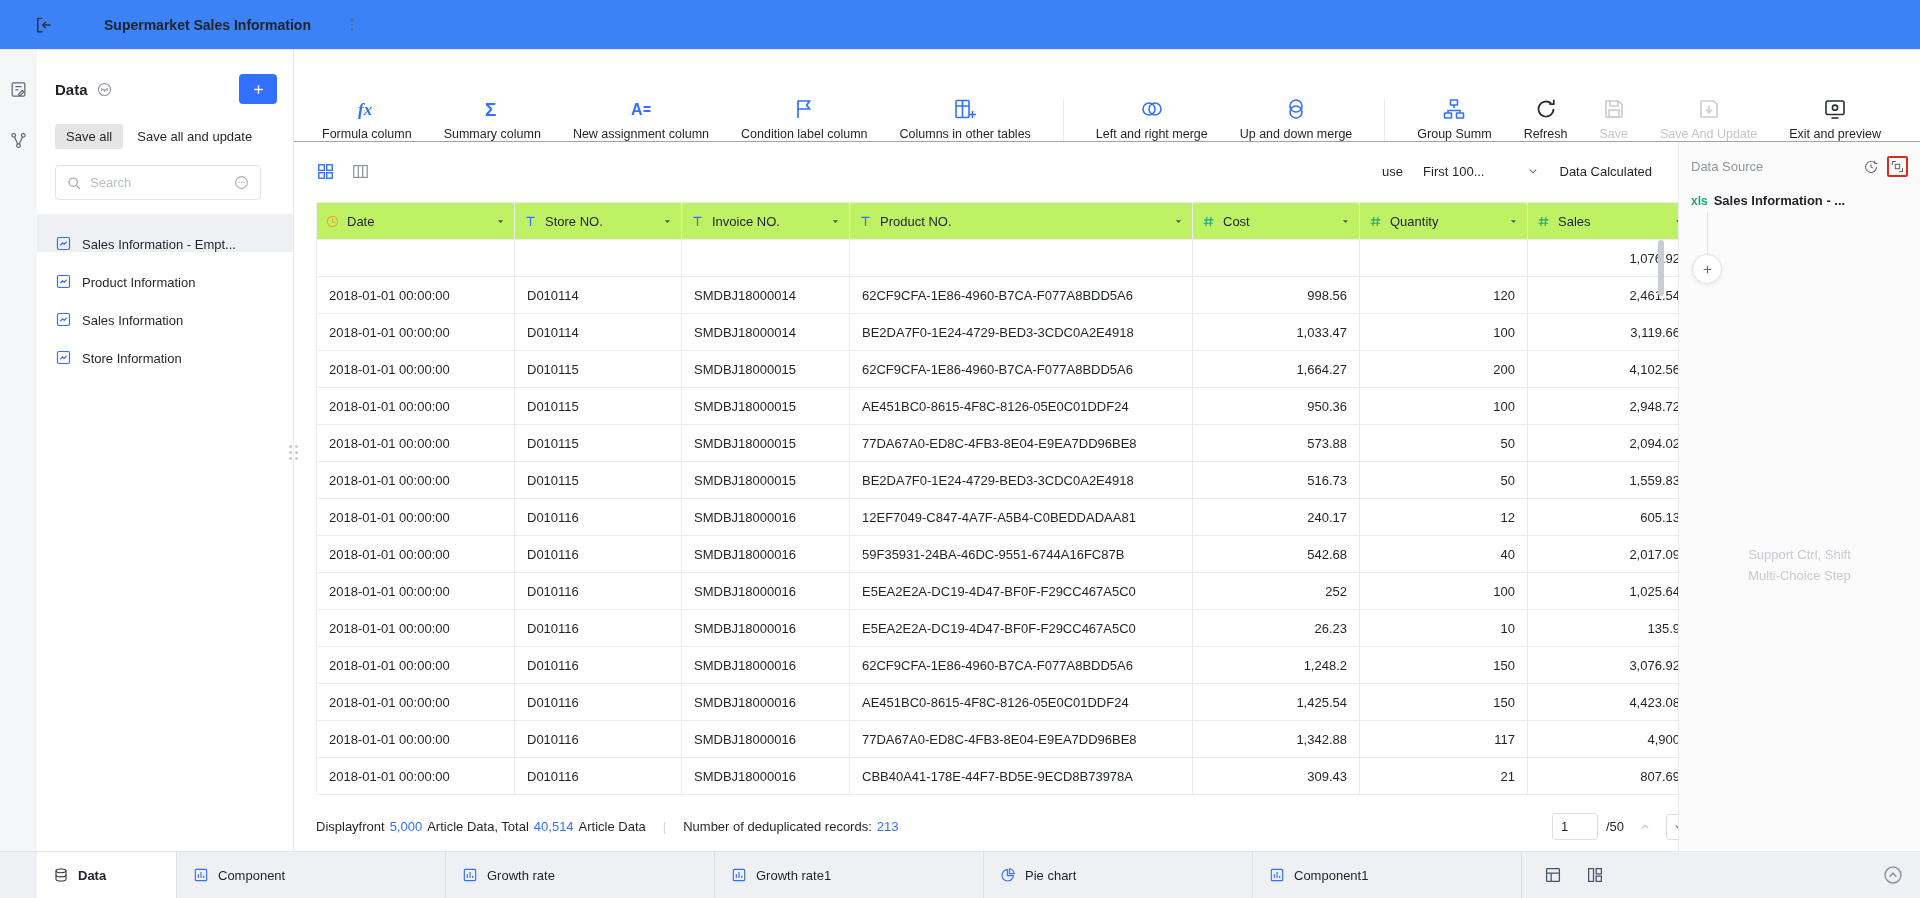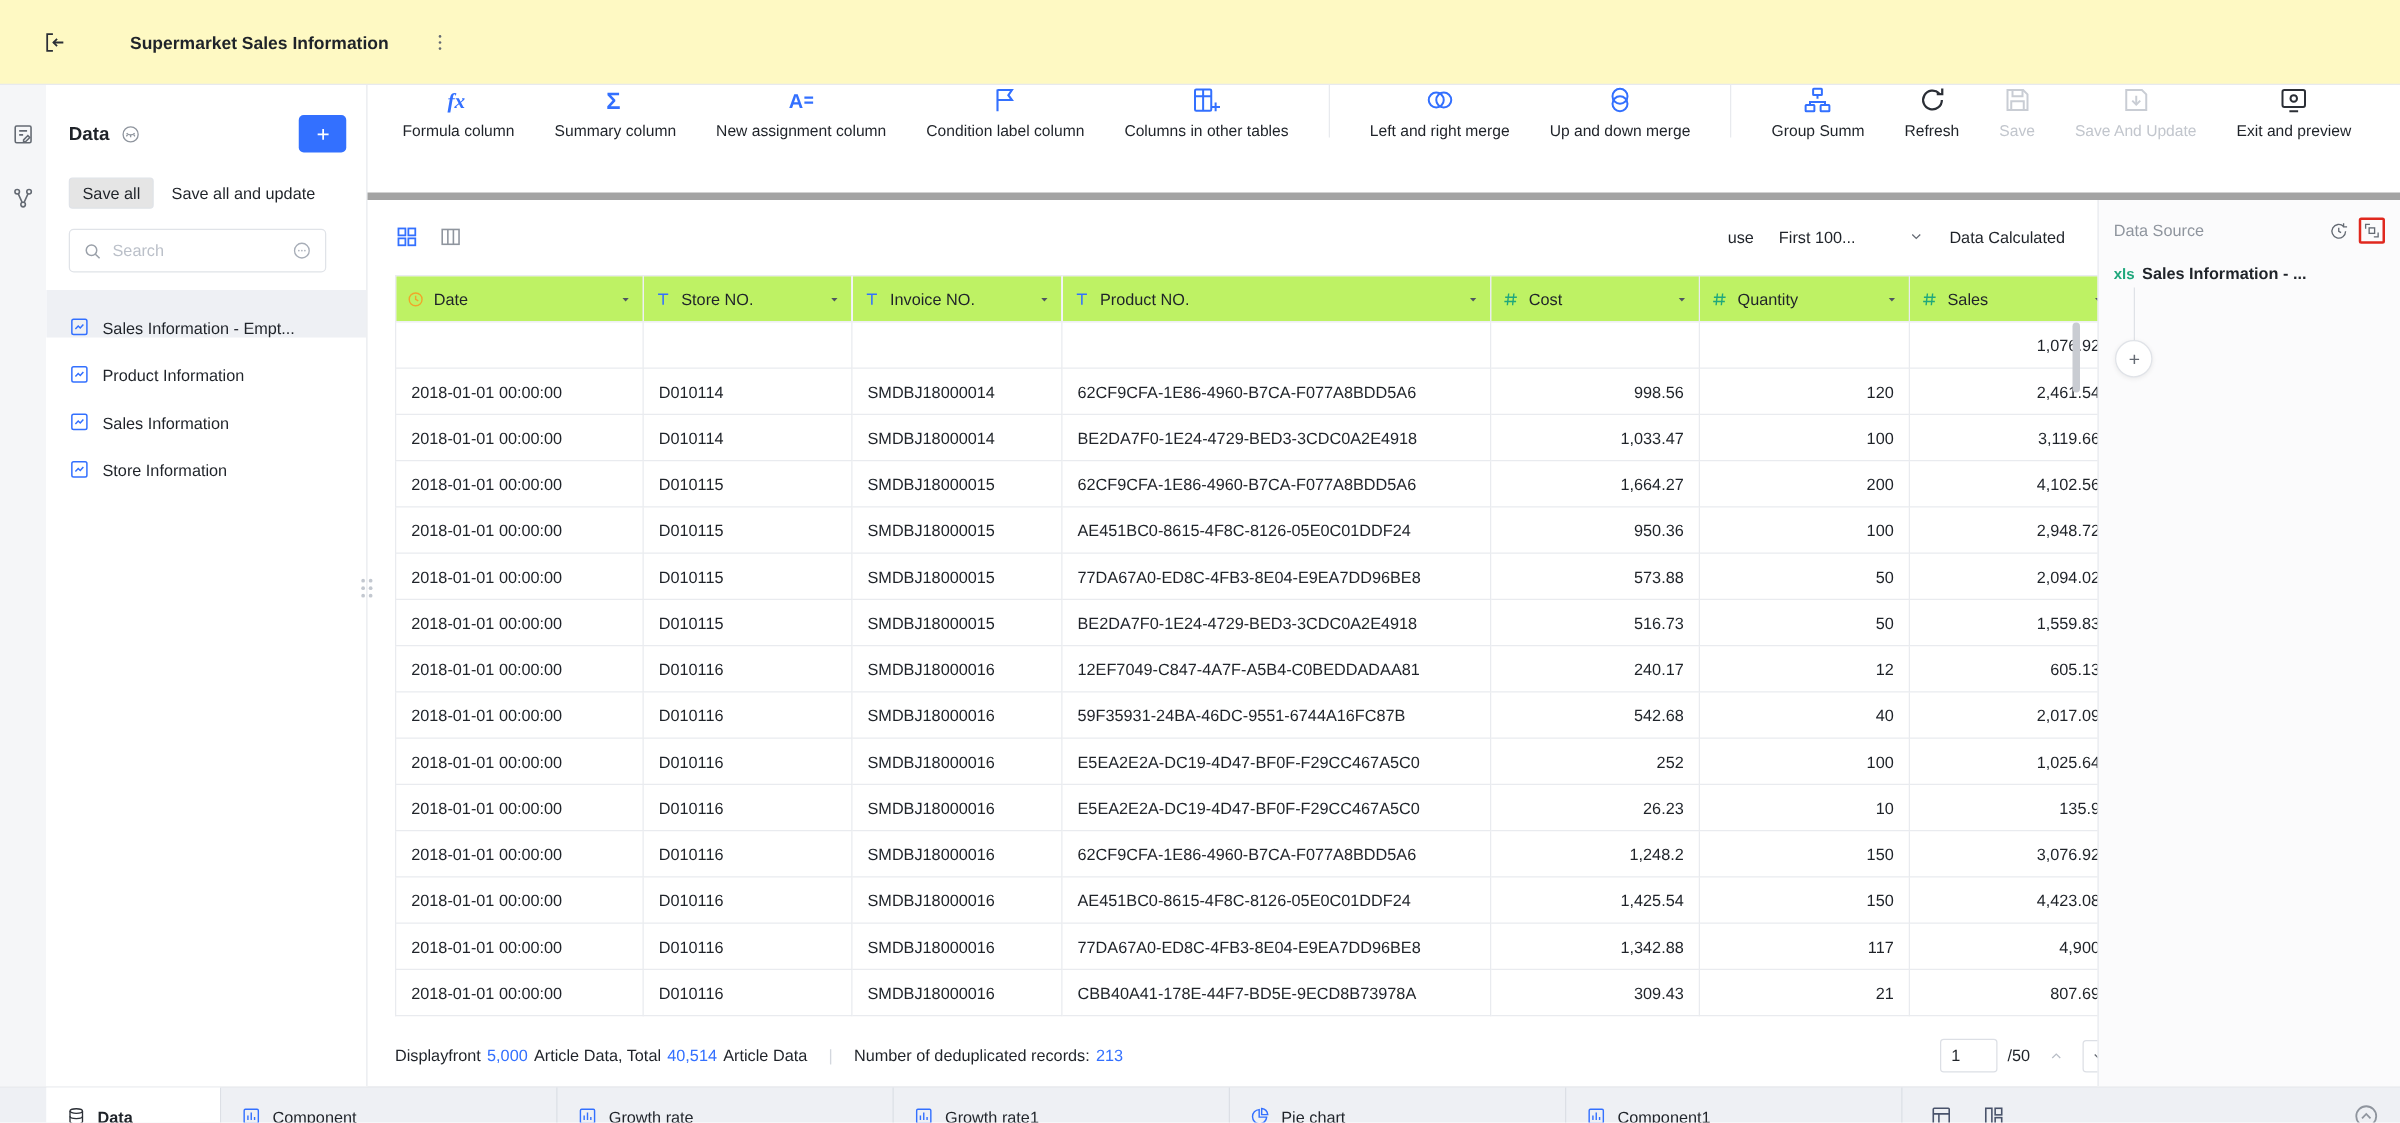--- a/index.html
+++ b/index.html
@@ -3,21 +3,21 @@
 <meta charset="utf-8">
 <style>
   *{margin:0;padding:0;box-sizing:border-box}
   html,body{width:1920px;height:898px;overflow:hidden}
   body{font-family:"Liberation Sans","DejaVu Sans",sans-serif;font-size:13px;color:#1f2329;background:#fff}
   .icon{display:inline-flex;align-items:center;justify-content:center;flex:none}
   .icon svg{width:100%;height:100%;display:block}
   button{font-family:inherit;cursor:pointer}
 
   
-  .topbar{height:68px;background:#fef9c3;border-bottom:1px solid #e8eaee;display:flex;align-items:center;padding-left:34px}
+  .topbar{height:50px;background:#3b82f6;border-bottom:1px solid #e8eaee;display:flex;align-items:center;padding-left:34px}
   .topbar-collapse{width:20px;height:20px;color:#2b2f36;cursor:pointer}
   .topbar-title{font-weight:700;font-size:14px;margin-left:50px}
   .kebab{width:18px;height:18px;color:#646a73;margin-left:32px;cursor:pointer}
 
   
   .app-body{display:flex;height:801px;position:relative;background:#fff}
   .left-rail{width:37px;background:#f5f6f8;display:flex;flex-direction:column;align-items:center;padding-top:30px;gap:32px;flex:none}
   .rail-icon{width:19px;height:19px;color:#646a73;cursor:pointer}
 
   
@@ -36,21 +36,21 @@
   .search-input::placeholder{color:#bbc0c9}
   .circle-more{width:17px;height:17px;color:#a8aeb8;cursor:pointer}
   .ds-list{margin-top:14px;overflow:hidden}
   .ds-item{height:38px;display:flex;align-items:flex-end;gap:10px;padding:0 18px;cursor:pointer}
   .ds-item.selected{background:#eef0f4}
   .ds-item .icon{width:17px;height:17px;color:#3370ff}
   .ds-label{white-space:nowrap;overflow:hidden;text-overflow:ellipsis}
 
   
   .main{flex:1;display:flex;flex-direction:column;min-width:0}
-  .toolbar{height:92px;flex:none;display:flex;align-items:flex-start;padding-left:28px;gap:32px;border-bottom:6px solid #a3a3a3;white-space:nowrap;overflow:hidden}
+  .toolbar{height:92px;flex:none;display:flex;align-items:flex-end;padding-left:28px;gap:32px;border-bottom:1px solid #a3a3a3;white-space:nowrap;overflow:hidden}
   .tb-item{display:flex;flex-direction:column;align-items:center;gap:6px;cursor:pointer}
   .tb-item .icon{width:24px;height:24px}
   .tb-item.enabled .icon{color:#3370ff}
   .tb-item.neutral .icon{color:#2b2f36}
   .tb-item.disabled .icon{color:#c9cdd4}
   .tb-label{font-size:12.5px;color:#1f2329}
   .tb-item.disabled .tb-label{color:#c2c6cd}
   .tb-divider{width:1px;height:42px;background:#e8eaee;flex:none}
 
   
@@ -706,20 +706,24 @@
           <span class="rp-file-name">Sales Information - ...</span>
         </div>
         <div class="rp-connector"></div>
         <button class="rp-plus">
             <span class="icon">
               <svg viewBox="0 0 24 24" fill="none" stroke="currentColor" stroke-width="2.2">
                 <path d="M12 5v14M5 12h14"></path>
               </svg>
             </span>
           </button>
+        <div class="rp-hint">
+          <div>Support Ctrl, Shift</div>
+          <div>Multi-Choice Step</div>
+        </div>
       </aside>
     </div>
   </div>
 
   <div class="drag-handle">
       <i></i>
       <i></i>
       <i></i>
       <i></i>
       <i></i>

